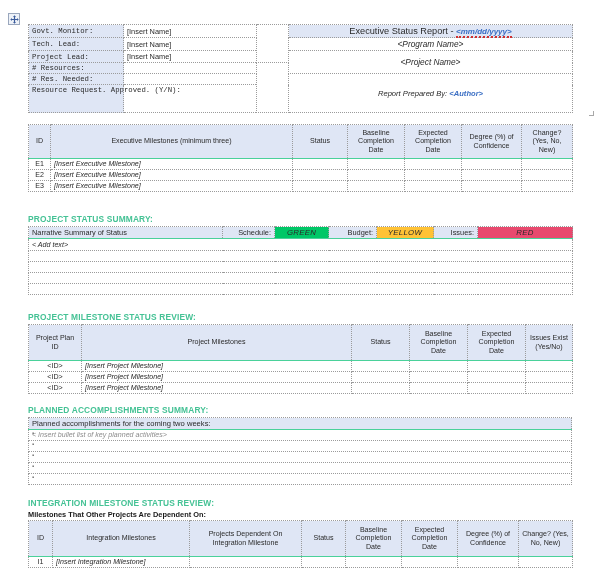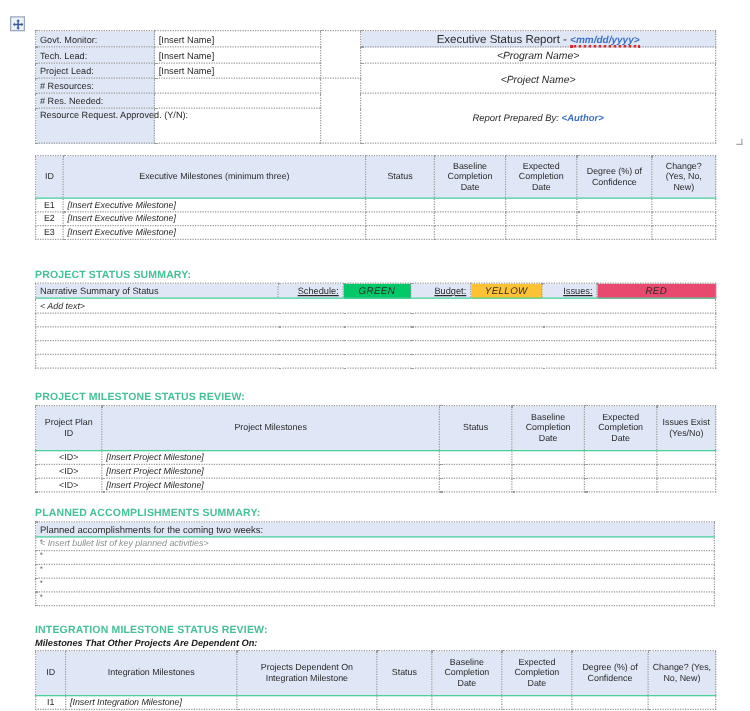--- a/index.html
+++ b/index.html
@@ -54,35 +54,35 @@
     color: #45c295;
     font-weight: bold;
     font-size: 8.4px;
     letter-spacing: .15px;
     white-space: nowrap;
     margin: 0 0 2px 0;
   }
   .sub-head {
     color: #1a1a1a;
     font-weight: bold;
-    font-style: italic;
     font-size: 7.4px;
     margin: 0 0 1px 0;
     white-space: nowrap;
   }
 
   
   .hdr-tbl { font-size: 7.4px; }
   .hdr-tbl td { height: 11px; }
   .lbl {
     background: #dfe6f5;
     color: #1f4fa3;
     font-weight: bold;
     font-size: 7.3px;
     white-space: nowrap;
+    font-family: Liberation Mono, monospace;
   }
   .fld {
     color: #7f7f7f;
     font-size: 7.4px;
   }
   .ttl-cell {
     background: #dfe6f5;
     text-align: center;
     color: #1f4fa3;
     font-weight: bold;
@@ -154,21 +154,20 @@
     font-size: 7.4px;
     white-space: nowrap;
   }
   .stlbl {
     background: #dfe6f5;
     color: #2e6bc4;
     font-weight: bold;
     font-size: 7.4px;
     text-align: right;
     white-space: nowrap;
-    text-decoration: underline;
   }
   .badge {
     text-align: center;
     font-weight: bold;
     font-size: 7.8px;
     letter-spacing: .3px;
     font-style: italic;
   }
   .b-green  { background: #00c767; color: #111; }
   .b-yellow { background: #ffc235; color: #111; }

